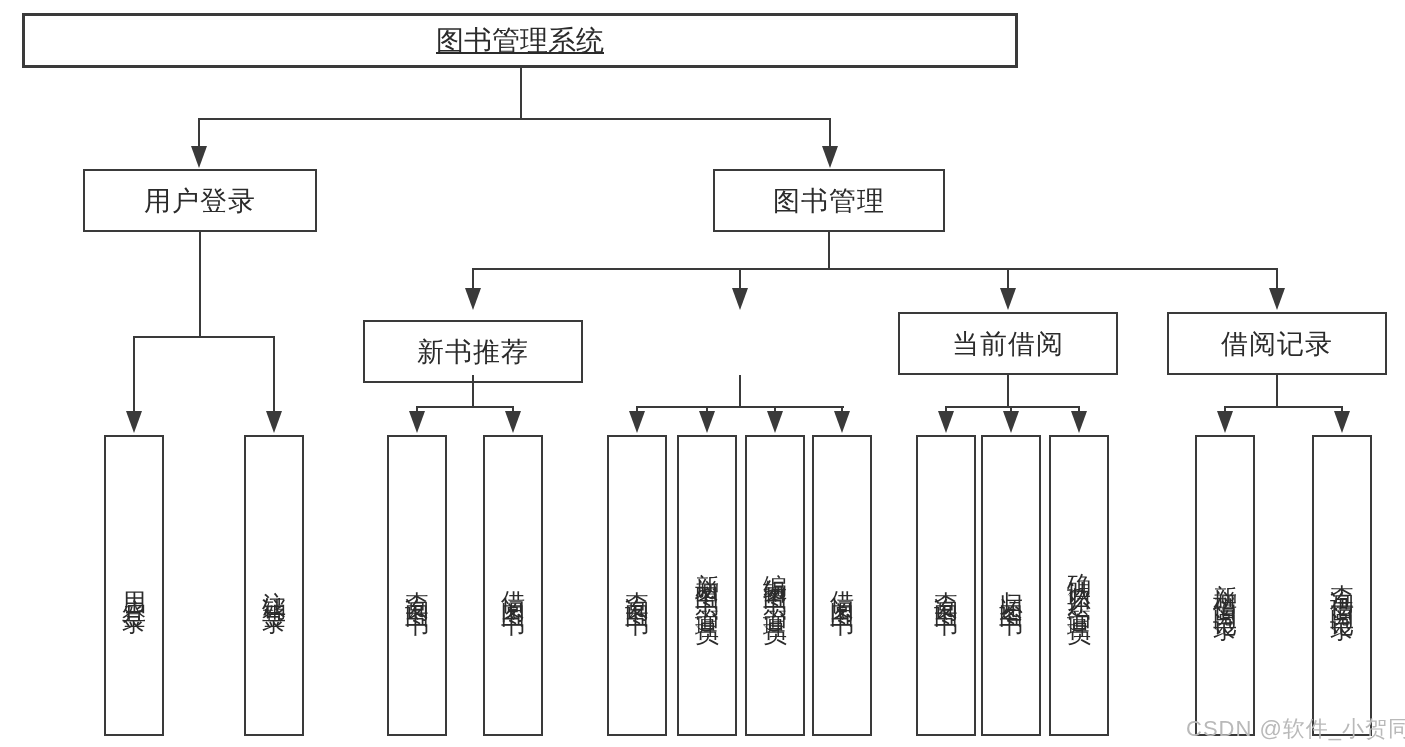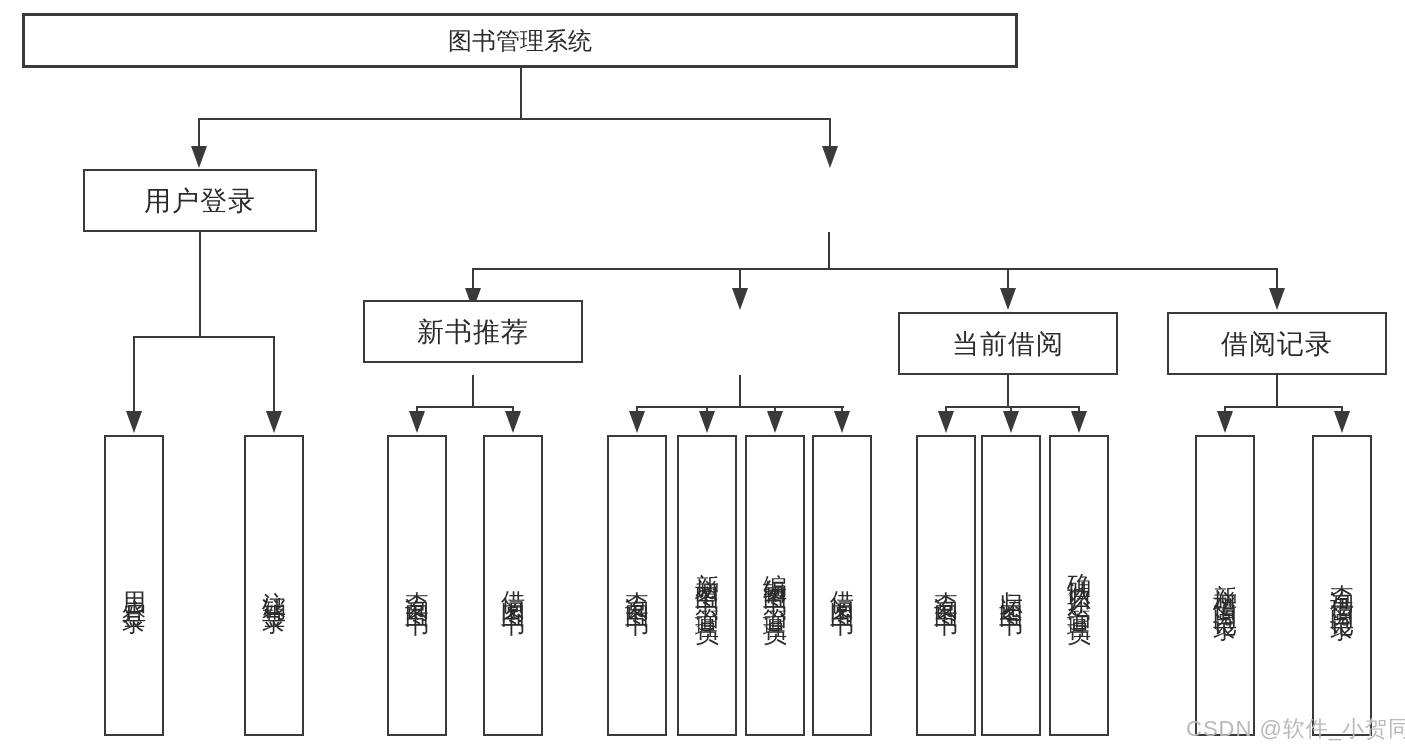--- a/index.html
+++ b/index.html
@@ -11,21 +11,21 @@
   html,body{margin:0;padding:0;background:var(--bg);}
   .canvas{
     position:relative;width:1405px;height:747px;background:var(--bg);
     font-family:"Liberation Sans","DejaVu Sans",sans-serif;
     color:var(--text);overflow:hidden;
   }
   .box{
     position:absolute;box-sizing:border-box;border:2px solid var(--line);
     background:var(--bg);display:flex;align-items:center;justify-content:center;
   }
-  .rootbox{border-width:3px;font-size:24px;}
+  .rootbox{border-width:3px;font-size:28px;text-decoration:underline;}
   .head{font-size:27px;letter-spacing:1px;}
   .vbox{
     writing-mode:vertical-rl;
     font-size:24px;letter-spacing:7px;line-height:1;
   }
   .vbox .lbl{display:block;}
   .hline{position:absolute;height:2px;background:var(--line);}
   .vline{position:absolute;width:2px;background:var(--line);}
   .arrow{
     position:absolute;width:0;height:0;
@@ -49,40 +49,43 @@
   <div class="vline" style="left:520px;top:68px;height:50px"></div>
   <div class="hline" style="left:198px;top:118px;width:633px"></div>
   <div class="vline" style="left:198px;top:118px;height:28px"></div>
   <div class="arrow" style="left:191px;top:146px"></div>
   <div class="vline" style="left:829px;top:118px;height:28px"></div>
   <div class="arrow" style="left:822px;top:146px"></div>
 
   <div class="box head" style="left:83px;top:169px;width:234px;height:63px">
     <span class="lbl">用户登录</span>
   </div>
+  <div class="box head" style="left:713px;top:169px;width:232px;height:63px">
+    <span class="lbl">图书管理</span>
+  </div>
 
   <div class="vline" style="left:199px;top:232px;height:104px"></div>
   <div class="hline" style="left:133px;top:336px;width:142px"></div>
   <div class="vline" style="left:133px;top:336px;height:76px"></div>
   <div class="arrow" style="left:126px;top:411px"></div>
   <div class="vline" style="left:273px;top:336px;height:76px"></div>
   <div class="arrow" style="left:266px;top:411px"></div>
 
   <div class="vline" style="left:828px;top:232px;height:36px"></div>
   <div class="hline" style="left:472px;top:268px;width:806px"></div>
   <div class="vline" style="left:472px;top:268px;height:21px"></div>
   <div class="arrow" style="left:465px;top:288px"></div>
   <div class="vline" style="left:739px;top:268px;height:21px"></div>
   <div class="arrow" style="left:732px;top:288px"></div>
   <div class="vline" style="left:1007px;top:268px;height:21px"></div>
   <div class="arrow" style="left:1000px;top:288px"></div>
   <div class="vline" style="left:1276px;top:268px;height:21px"></div>
   <div class="arrow" style="left:1269px;top:288px"></div>
 
-  <div class="box head" style="left:363px;top:300px;width:220px;height:63px">
+  <div class="box head" style="left:363px;top:320px;width:220px;height:63px">
     <span class="lbl">新书推荐</span>
   </div>
   <div class="box head" style="left:1167px;top:312px;width:220px;height:63px">
     <span class="lbl">借阅记录</span>
   </div>
   <div class="box head" style="left:898px;top:312px;width:220px;height:63px">
     <span class="lbl">当前借阅</span>
   </div>
 
   <div class="vline" style="left:472px;top:375px;height:31px"></div>

